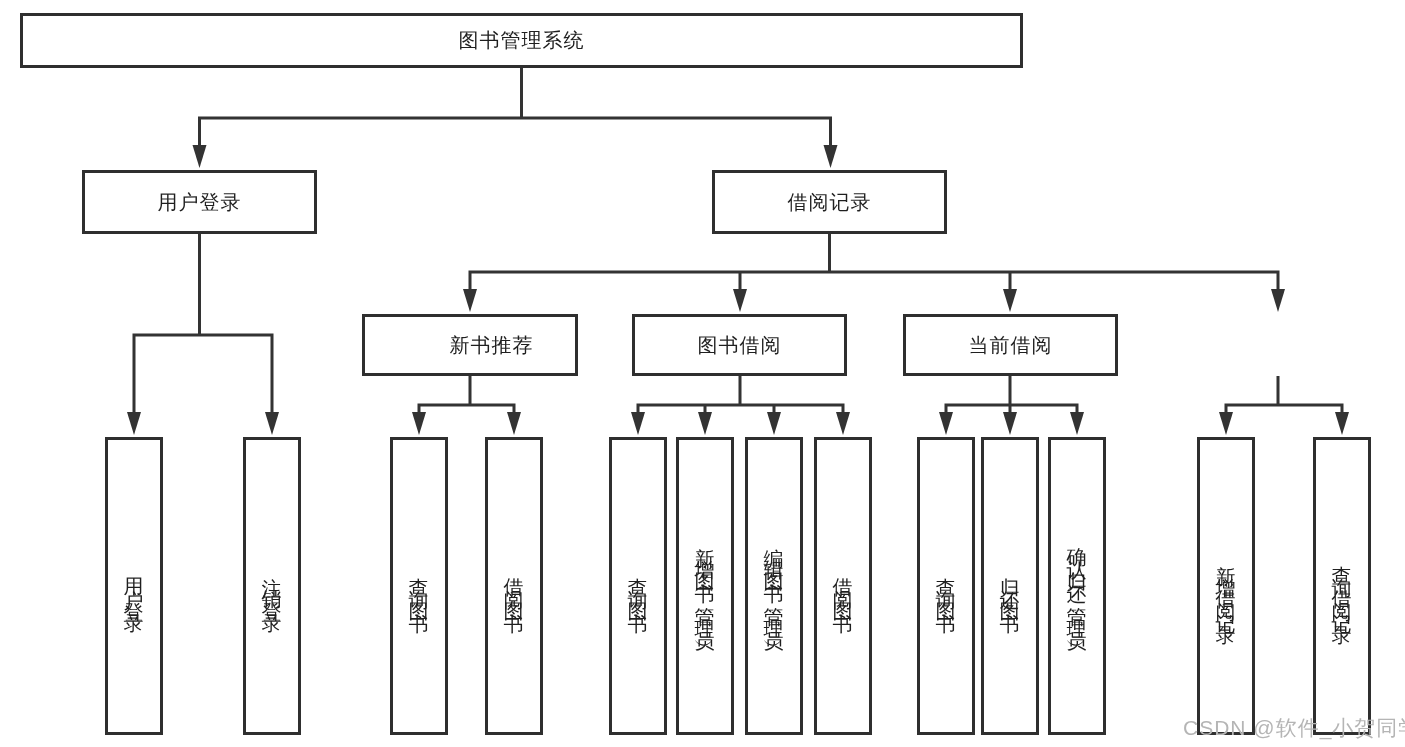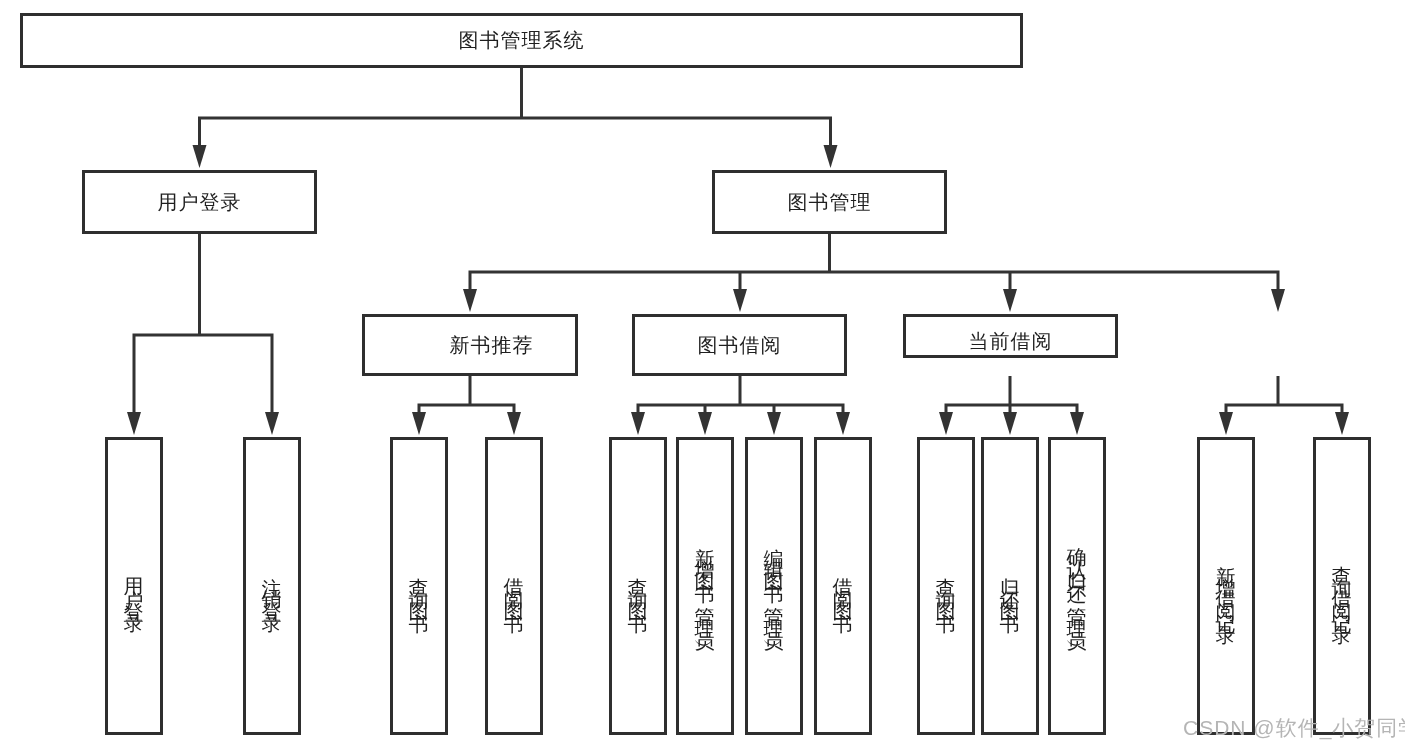--- a/index.html
+++ b/index.html
@@ -78,30 +78,30 @@
   </svg>
 
   <div class="node h-node" style="left:20px;top:13px;width:1003px;height:55px;">
     <span>图书管理系统</span>
   </div>
 
   <div class="node h-node" style="left:82px;top:170px;width:235px;height:64px;">
     <span>用户登录</span>
   </div>
   <div class="node h-node" style="left:712px;top:170px;width:235px;height:64px;">
-    <span>图书管理</span>
+    <span>借阅记录</span>
   </div>
 
   <div class="node h-node" style="left:362px;top:314px;width:216px;height:62px;padding-left:43px;">
     <span>新书推荐</span>
   </div>
   <div class="node h-node" style="left:632px;top:314px;width:215px;height:62px;">
     <span>图书借阅</span>
   </div>
-  <div class="node h-node" style="left:903px;top:314px;width:215px;height:44px;align-items:flex-end;">
+  <div class="node h-node" style="left:903px;top:314px;width:215px;height:62px;">
     <span>当前借阅</span>
   </div>
 
   <div class="node v-node" style="left:105px;top:437px;">
     <span>用户登录</span>
   </div>
   <div class="node v-node" style="left:243px;top:437px;">
     <span>注销登录</span>
   </div>
   <div class="node v-node" style="left:390px;top:437px;">

